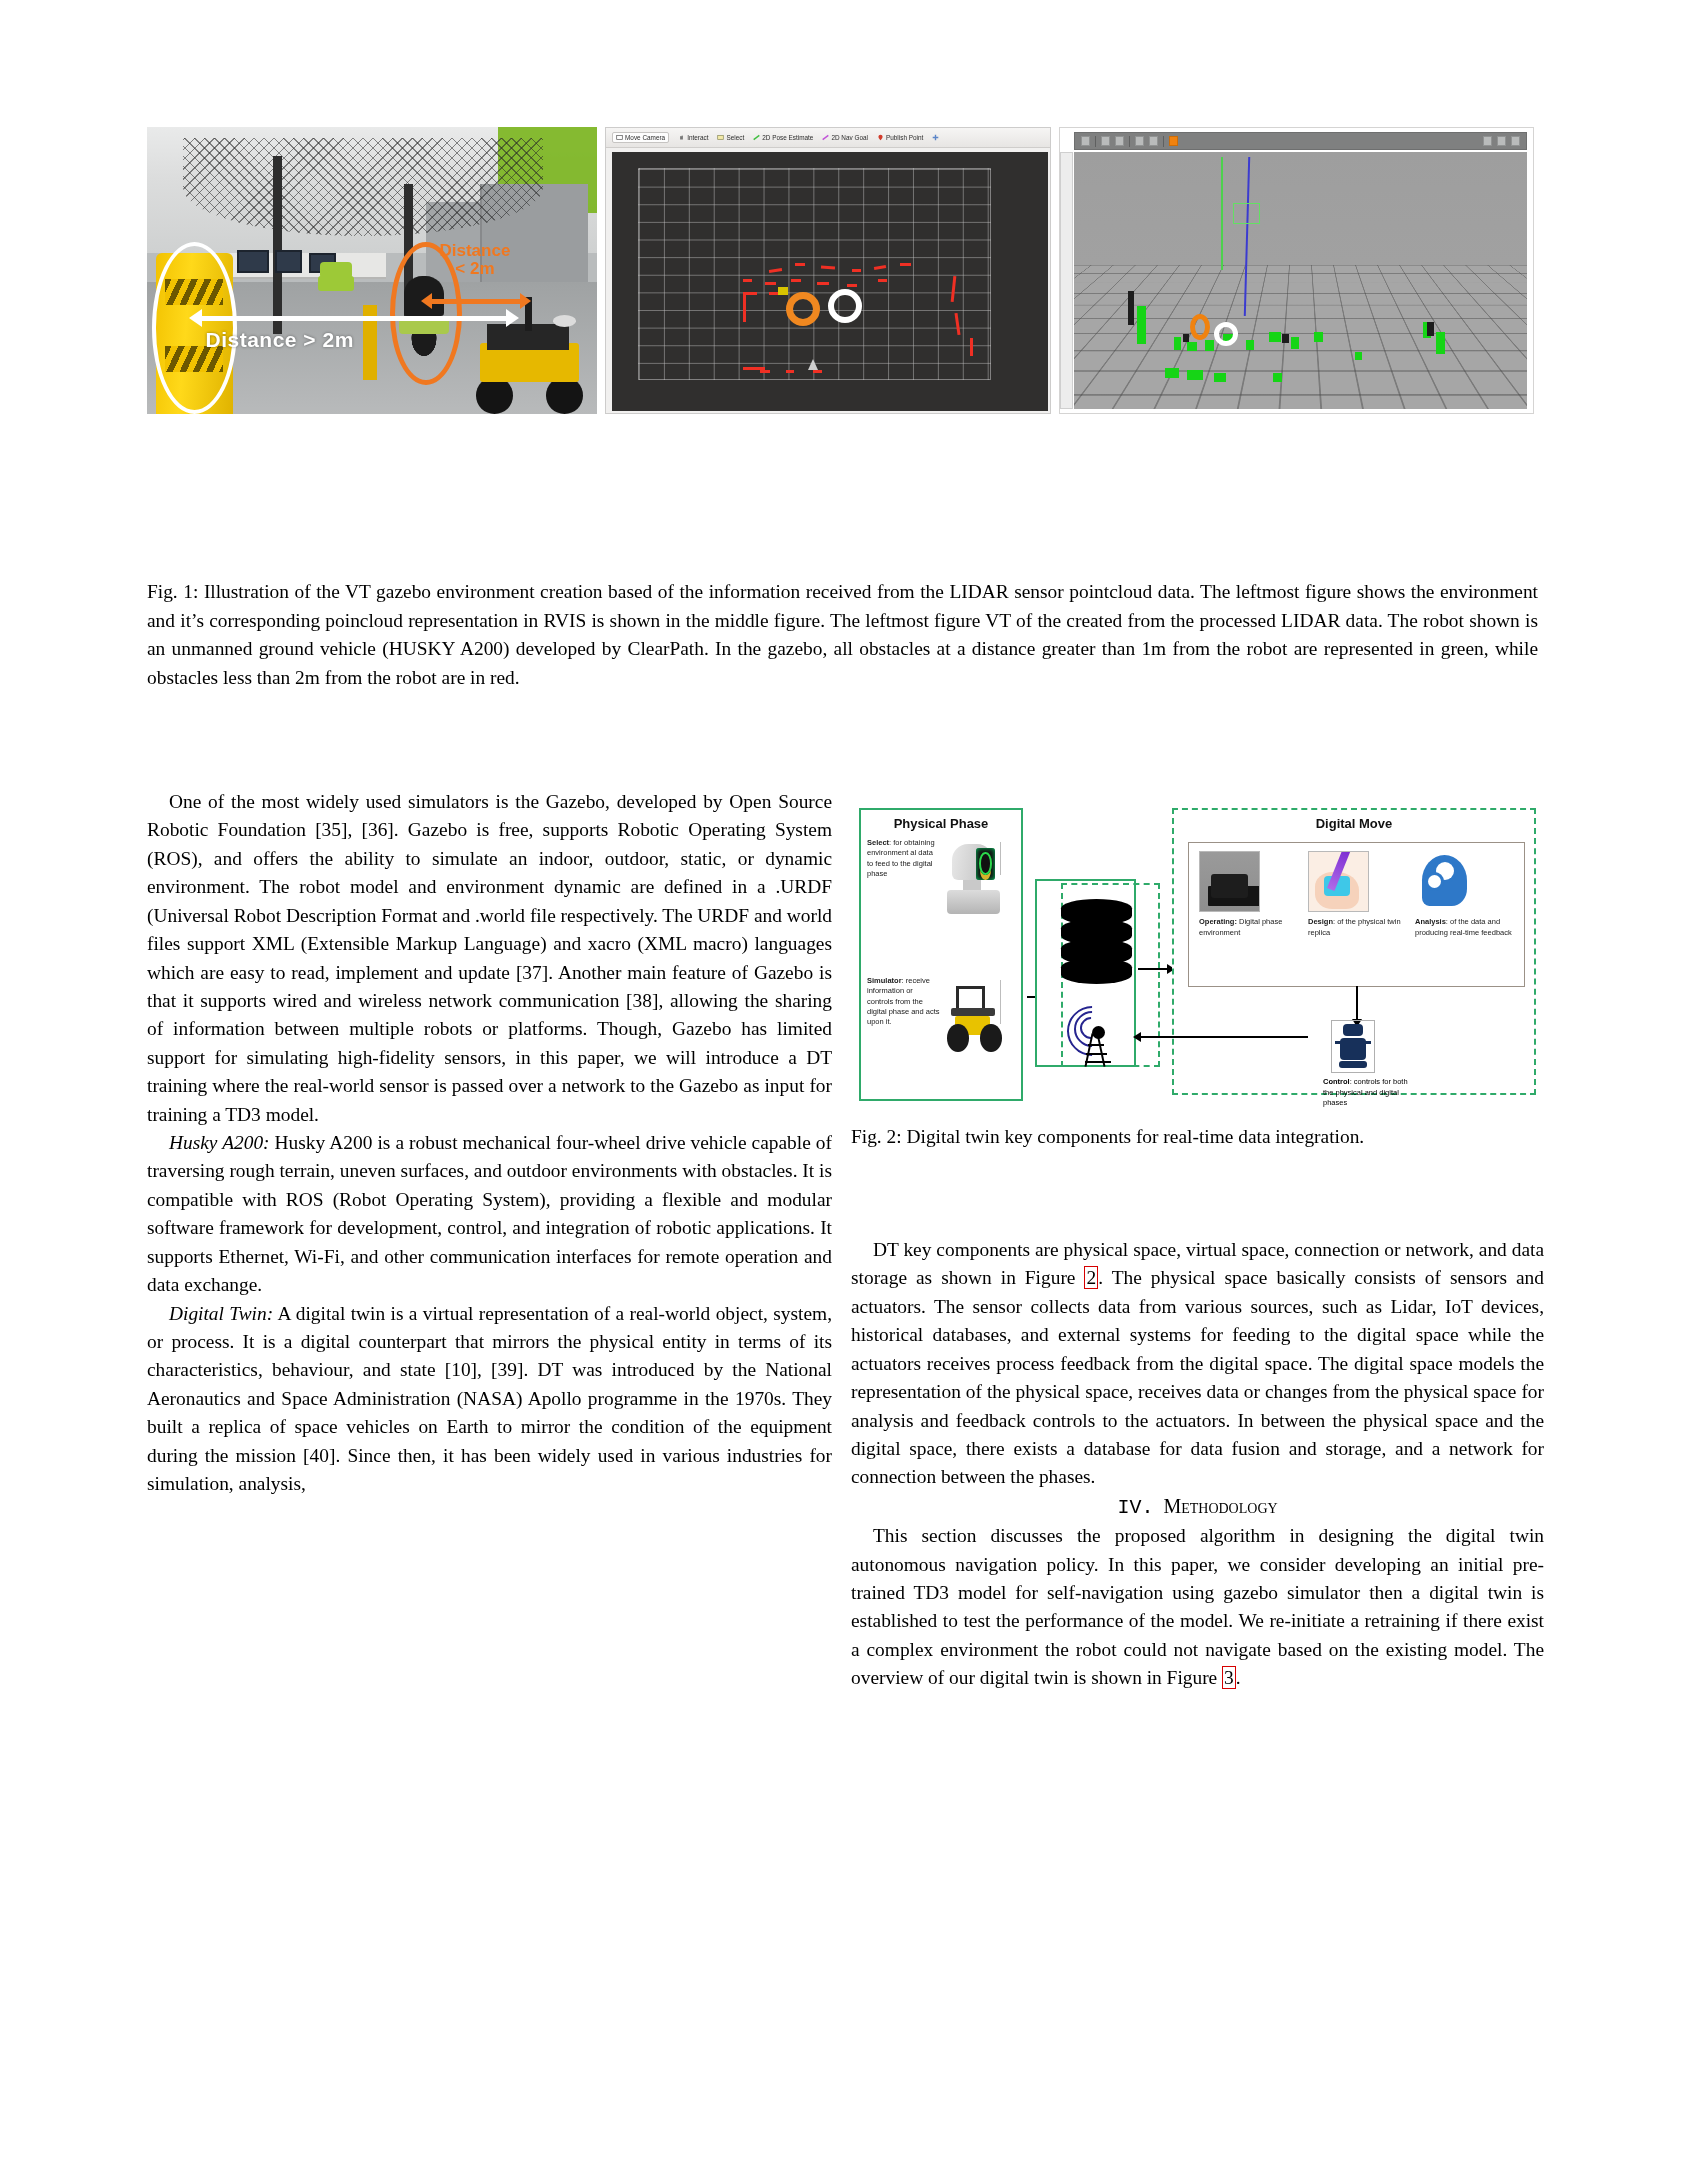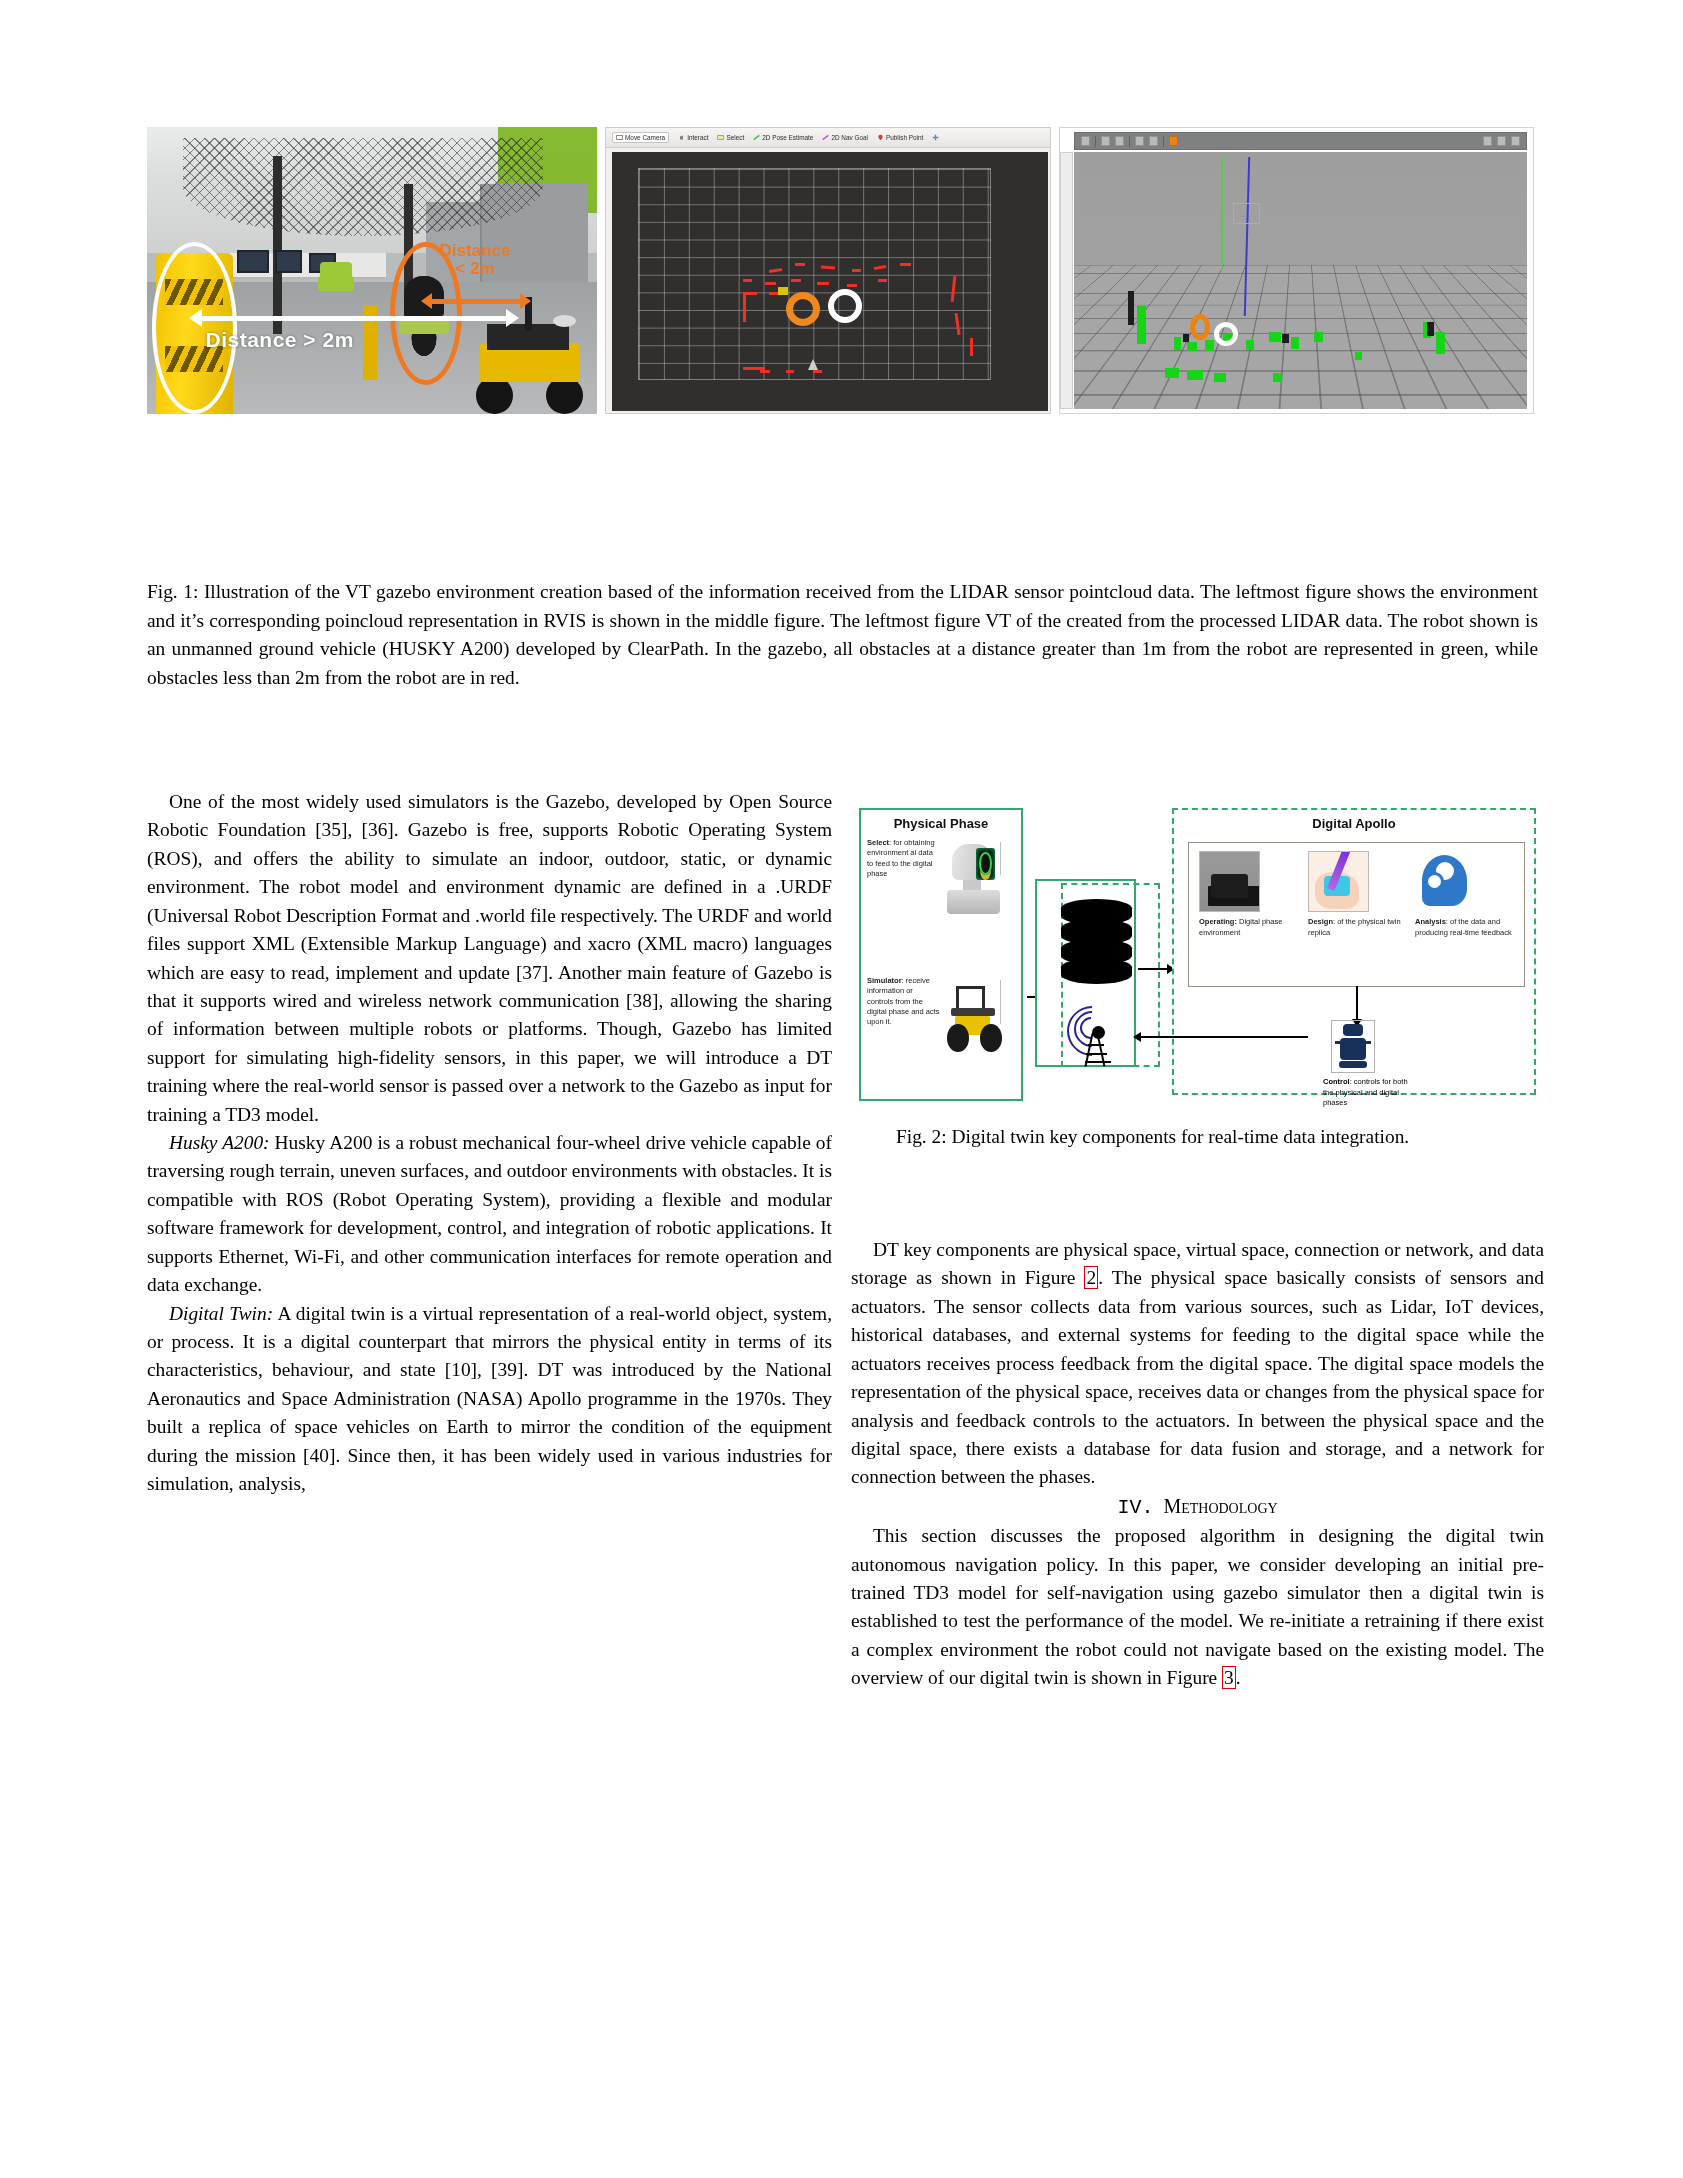--- a/index.html
+++ b/index.html
@@ -335,21 +335,21 @@
   .ctrl-cap { font-family:"Liberation Sans", sans-serif; font-size:7.5px; line-height:1.4; margin-top:4px; width:91px; }
 
   .f2-arrow { position:absolute; background:#000; height:1.6px; }
   .f2-arrow::after { content:""; position:absolute; right:-7px; top:-4px;
     border-top:5px solid transparent; border-bottom:5px solid transparent; border-left:8px solid #000; }
   .f2-arrow.left::after { right:auto; left:-7px; border-left:none; border-right:8px solid #000; }
   .f2-varrow { position:absolute; background:#000; width:1.8px; }
   .f2-varrow::after { content:""; position:absolute; bottom:-7px; left:-4px;
     border-left:5px solid transparent; border-right:5px solid transparent; border-top:8px solid #000; }
 
-  #fig2-caption { left:896px; top:1123px; width:693px; }
+  #fig2-caption { left:851px; top:1123px; width:693px; }
 </style>
 </head>
 <body>
 
 <div class="page">
 
   <div class="fig1-strip">
 
     <div class="fig-panel panel-a">
       <div class="lab">
@@ -584,21 +584,21 @@
         <div class="tower-legR"></div>
         <div class="tower-rung" style="left:38%;top:62%;width:16px"></div>
         <div class="tower-rung" style="left:35%;top:74%;width:21px"></div>
         <div class="tower-rung" style="left:32%;top:86%;width:26px"></div>
       </div>
     </div>
 
     <div class="f2-arrow" style="left:287px;top:170px;width:30px;"></div>
 
     <div class="f2-digital">
-      <div class="f2-title">Digital Apollo</div>
+      <div class="f2-title">Digital Move</div>
 
       <div class="f2-dig-inner">
         <div class="dig-col dig-c1">
           <div class="dig-thumb thumb-sim"></div>
           <div class="dig-cap">
             <b>Operating:</b><span> Digital phase environment</span>
           </div>
         </div>
         <div class="dig-col dig-c2">
           <div class="dig-thumb thumb-design">

